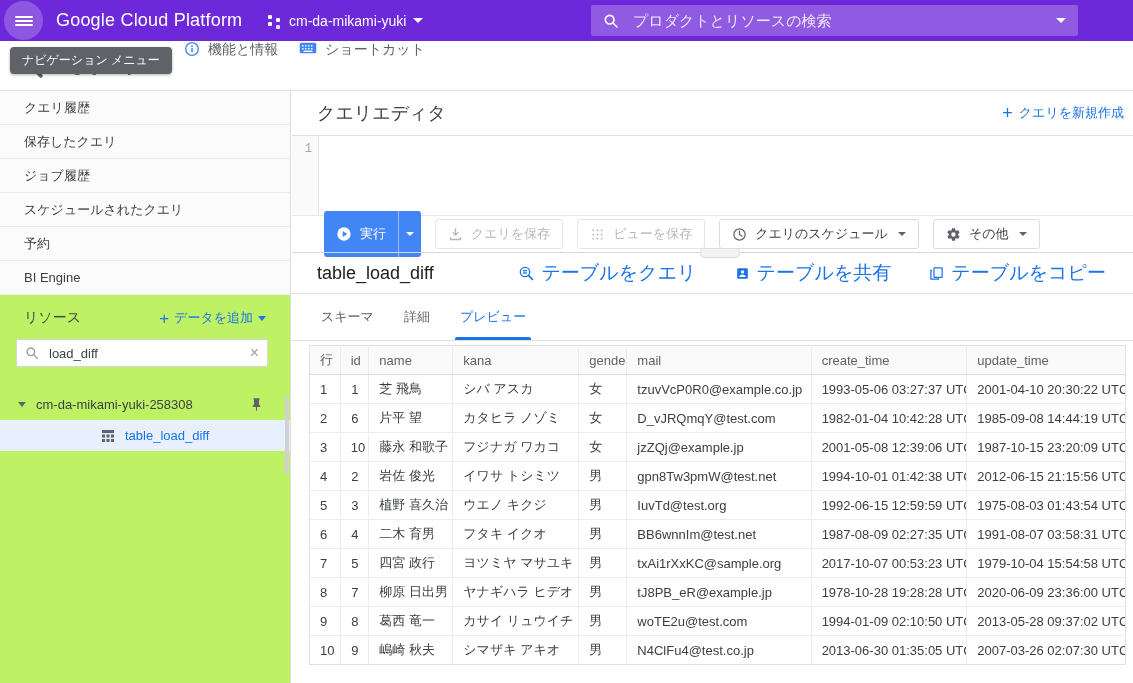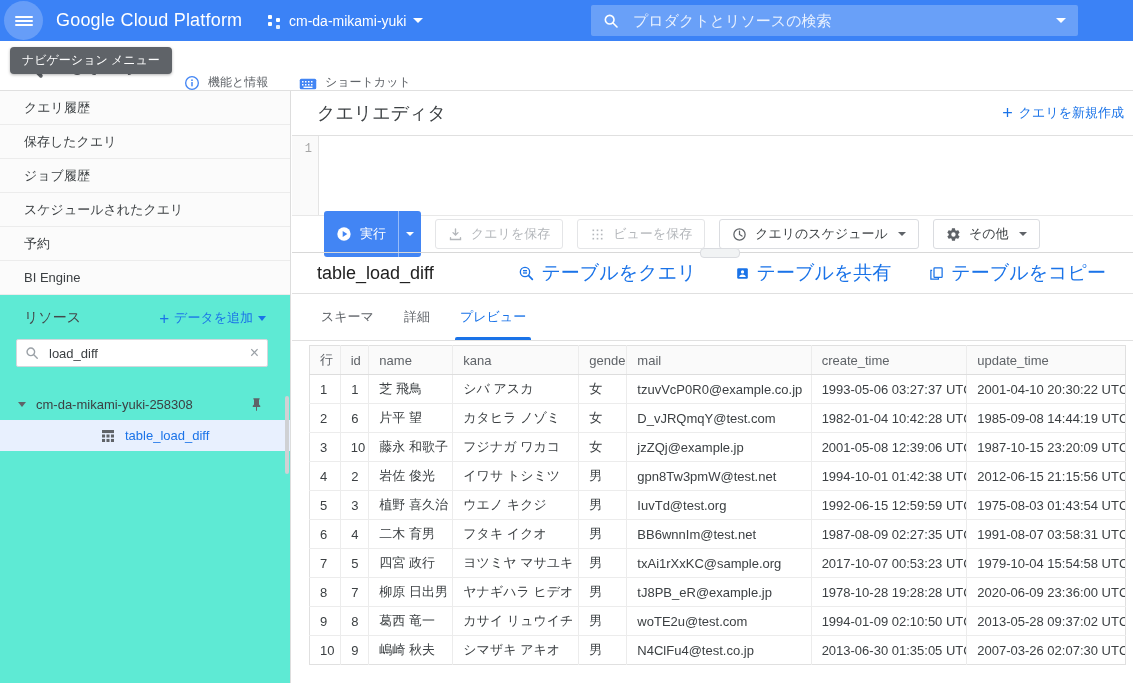--- a/index.html
+++ b/index.html
@@ -1,21 +1,21 @@
 <!DOCTYPE html>
 <html><head>
 <meta charset="utf-8">
 <style>
   html,body{margin:0;padding:0;background:#fff;}
   #app{position:relative;width:1133px;height:683px;overflow:hidden;
        font-family:"Liberation Sans","DejaVu Sans",sans-serif;color:#3c4043;font-size:13px;}
   .icn{display:inline-block;vertical-align:middle;flex:none;}
 
   
-  .topbar{position:absolute;left:0;top:0;width:1133px;height:41px;background:#3b82f6;display:flex;align-items:center;}
+  .topbar{position:absolute;left:0;top:0;width:1133px;height:41px;background:#6d28d9;display:flex;align-items:center;}
   .menu-btn{position:absolute;left:4px;top:1px;width:39px;height:39px;border-radius:50%;
             background:rgba(255,255,255,.22);display:flex;align-items:center;justify-content:center;cursor:pointer;}
   .menu-btn .bar{display:block;width:18px;height:2px;background:#fff;margin:2px 0;border-radius:1px;}
   .brand{position:absolute;left:56px;top:0;height:41px;display:flex;align-items:center;
          color:#fff;font-size:18px;letter-spacing:.2px;white-space:nowrap;}
   .project-chip{position:absolute;left:268px;top:0;height:41px;display:flex;align-items:center;gap:7px;color:#fff;font-size:14px;cursor:pointer;}
   .proj-icn{width:14px;height:14px;position:relative;}
   .proj-icn i{position:absolute;width:4px;height:4px;background:#fff;border-radius:1px;}
   .proj-icn i:nth-child(1){left:0;top:1px}.proj-icn i:nth-child(2){left:0;top:8px}
   .proj-icn i:nth-child(3){left:8px;top:4px}.proj-icn i:nth-child(4){left:8px;top:11px;opacity:.85}
@@ -24,26 +24,26 @@
              border-radius:2px;display:flex;align-items:center;padding:0 12px;box-sizing:border-box;gap:12px;cursor:text;}
   .topsearch input{flex:1;background:transparent;border:0;outline:none;color:#fff;font-size:15px;font-family:inherit;}
   .topsearch input::placeholder{color:rgba(255,255,255,.85);}
 
   
   .subbar{position:absolute;left:0;top:41px;width:1133px;height:50px;background:#fff;border-bottom:1px solid #e0e0e0;box-sizing:border-box;}
   .bq-logo{position:absolute;left:14px;top:8px;display:flex;align-items:center;gap:10px;color:#5f6368;}
   .bq-name{font-size:20px;color:#5f6368;}
   .tooltip{position:absolute;left:10px;top:6px;height:27px;line-height:27px;padding:0 12px;background:#5f6368;
            color:#fff;font-size:12px;border-radius:4px;box-shadow:0 1px 3px rgba(0,0,0,.3);white-space:nowrap;z-index:5;}
-  .sub-link{position:absolute;top:0;height:50px;display:flex;align-items:flex-end;gap:8px;color:#5f6368;font-size:12px;cursor:pointer;}
+  .sub-link{position:absolute;top:0;height:50px;display:flex;align-items:flex-start;gap:8px;color:#5f6368;font-size:14px;cursor:pointer;}
   .sub-link.features{left:184px;}
   .sub-link.shortcut{left:299px;}
 
   
-  .sidebar{position:absolute;left:0;top:91px;width:291px;height:592px;background:#5eead4;border-right:1px solid #ddd;box-sizing:border-box;}
+  .sidebar{position:absolute;left:0;top:91px;width:291px;height:592px;background:#bef264;border-right:1px solid #ddd;box-sizing:border-box;}
   .side-item{height:33px;line-height:33px;padding-left:24px;border-bottom:1px solid #ececec;color:#3c4043;font-size:13px;cursor:pointer;background:#fbfbfb;}
   .res-row{display:flex;align-items:center;margin:14px 24px 0 24px;}
   .res-label{font-size:14px;color:#44474a;flex:1;}
   .add-data{display:flex;align-items:center;gap:5px;color:#1a73e8;font-size:13px;cursor:pointer;}
   .add-data .plus{font-size:17px;line-height:13px;}
   .add-data .caret{border-top-color:#1a73e8;border-left-width:4px;border-right-width:4px;border-top-width:5px;}
   .side-search{display:flex;align-items:center;gap:8px;margin:12px 22px 0 16px;height:26px;background:#fff;
                border:1px solid #d4d7dc;border-radius:2px;padding:0 8px;}
   .side-search input{flex:1;border:0;outline:none;background:transparent;font-size:13px;color:#3c4043;font-family:inherit;min-width:0;}
   .clear-x{color:#9aa0a6;font-size:16px;cursor:pointer;line-height:1;}

